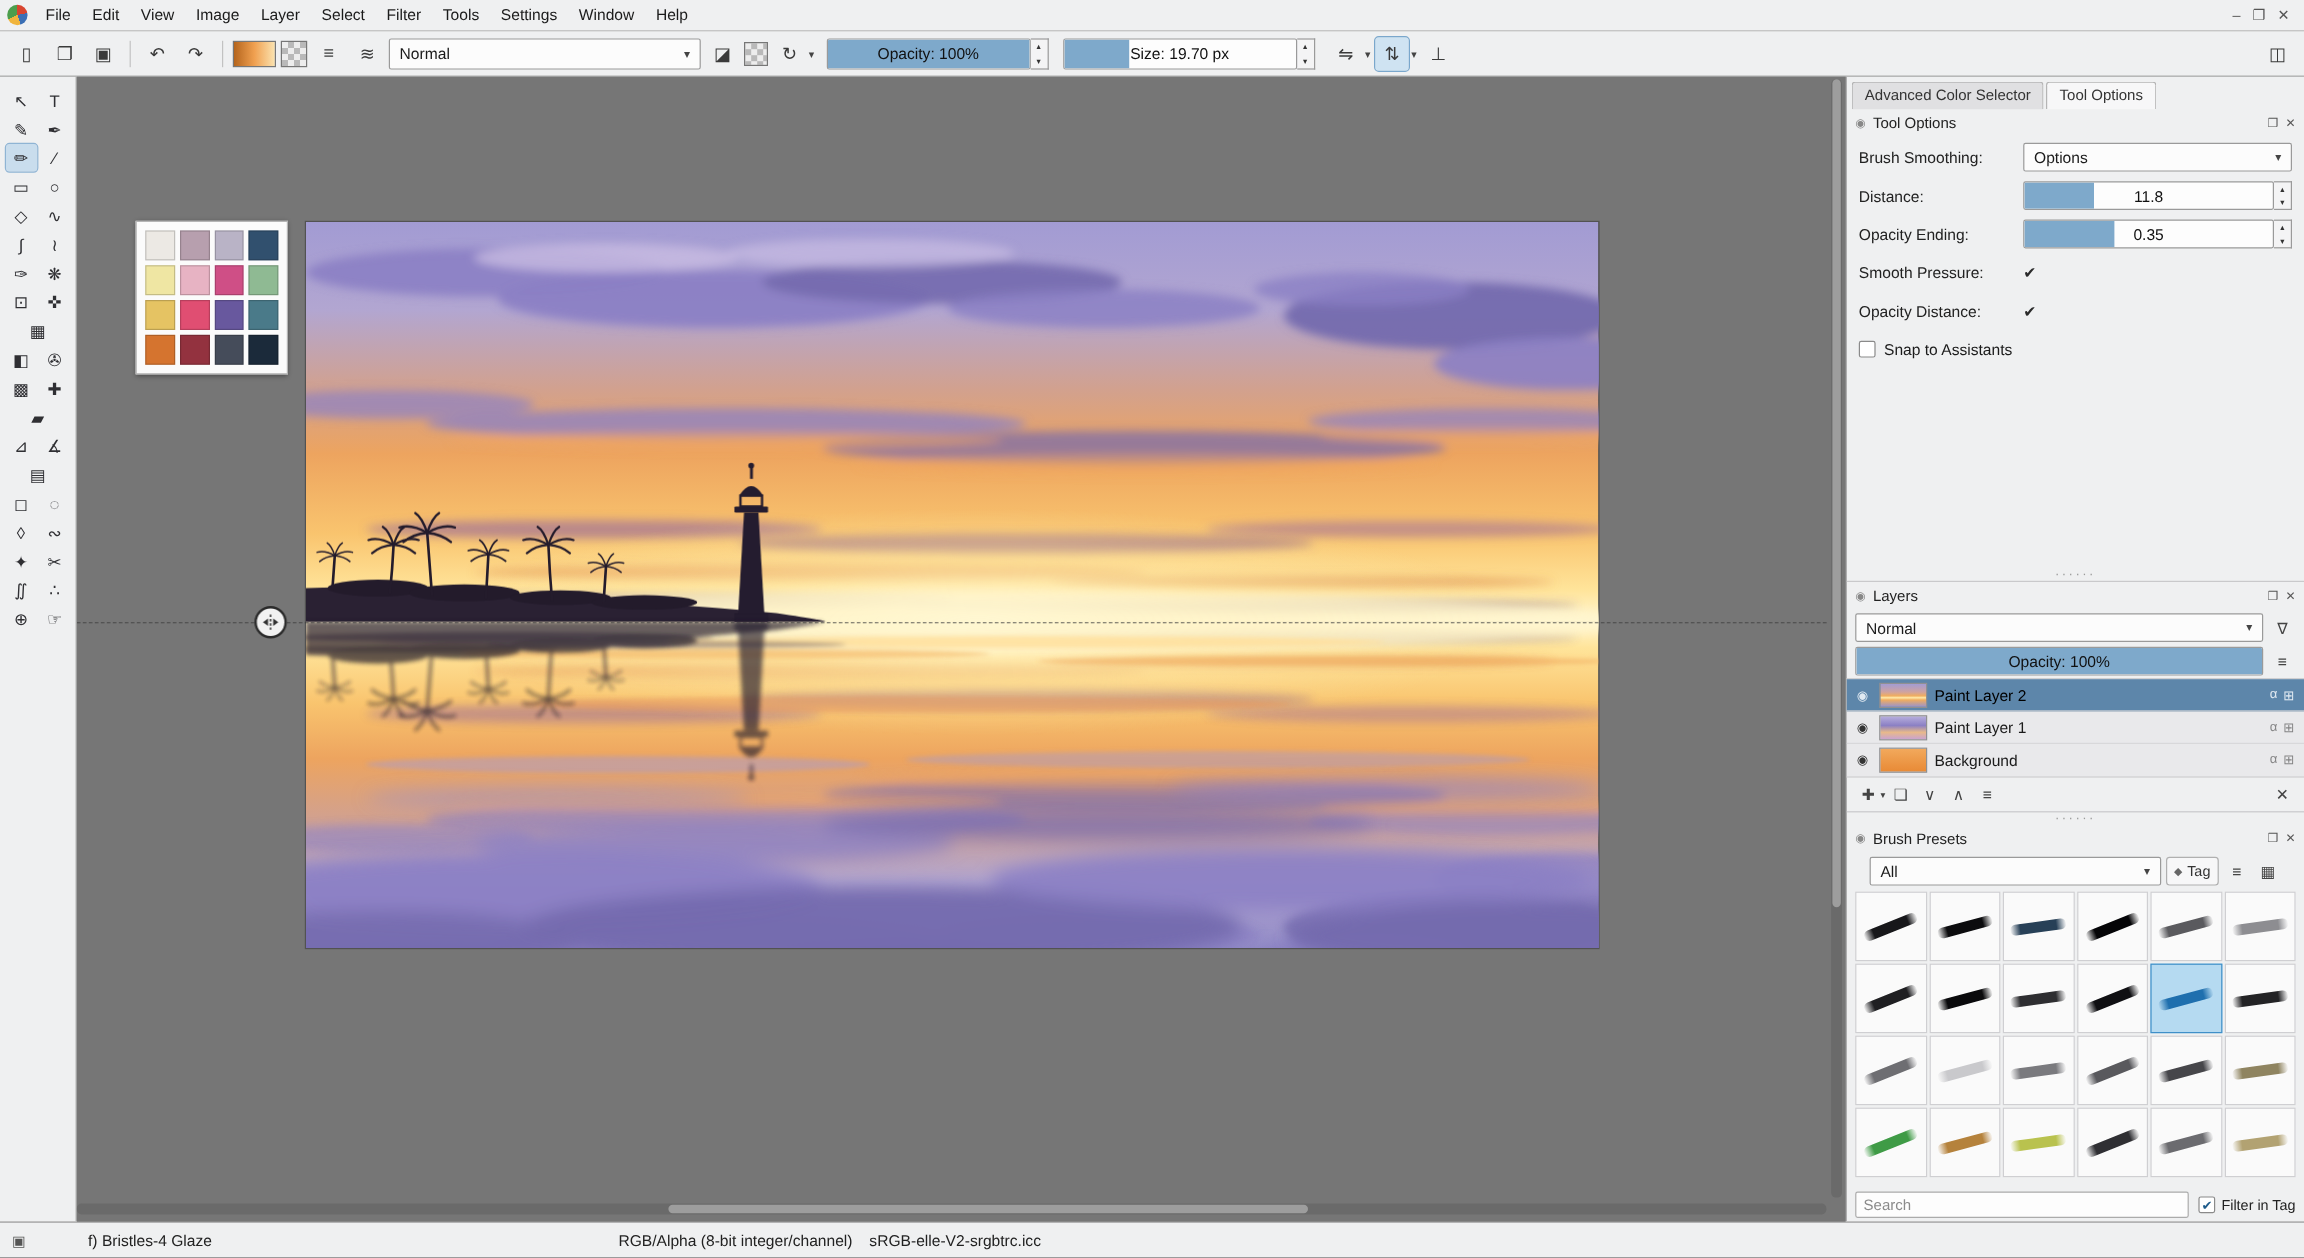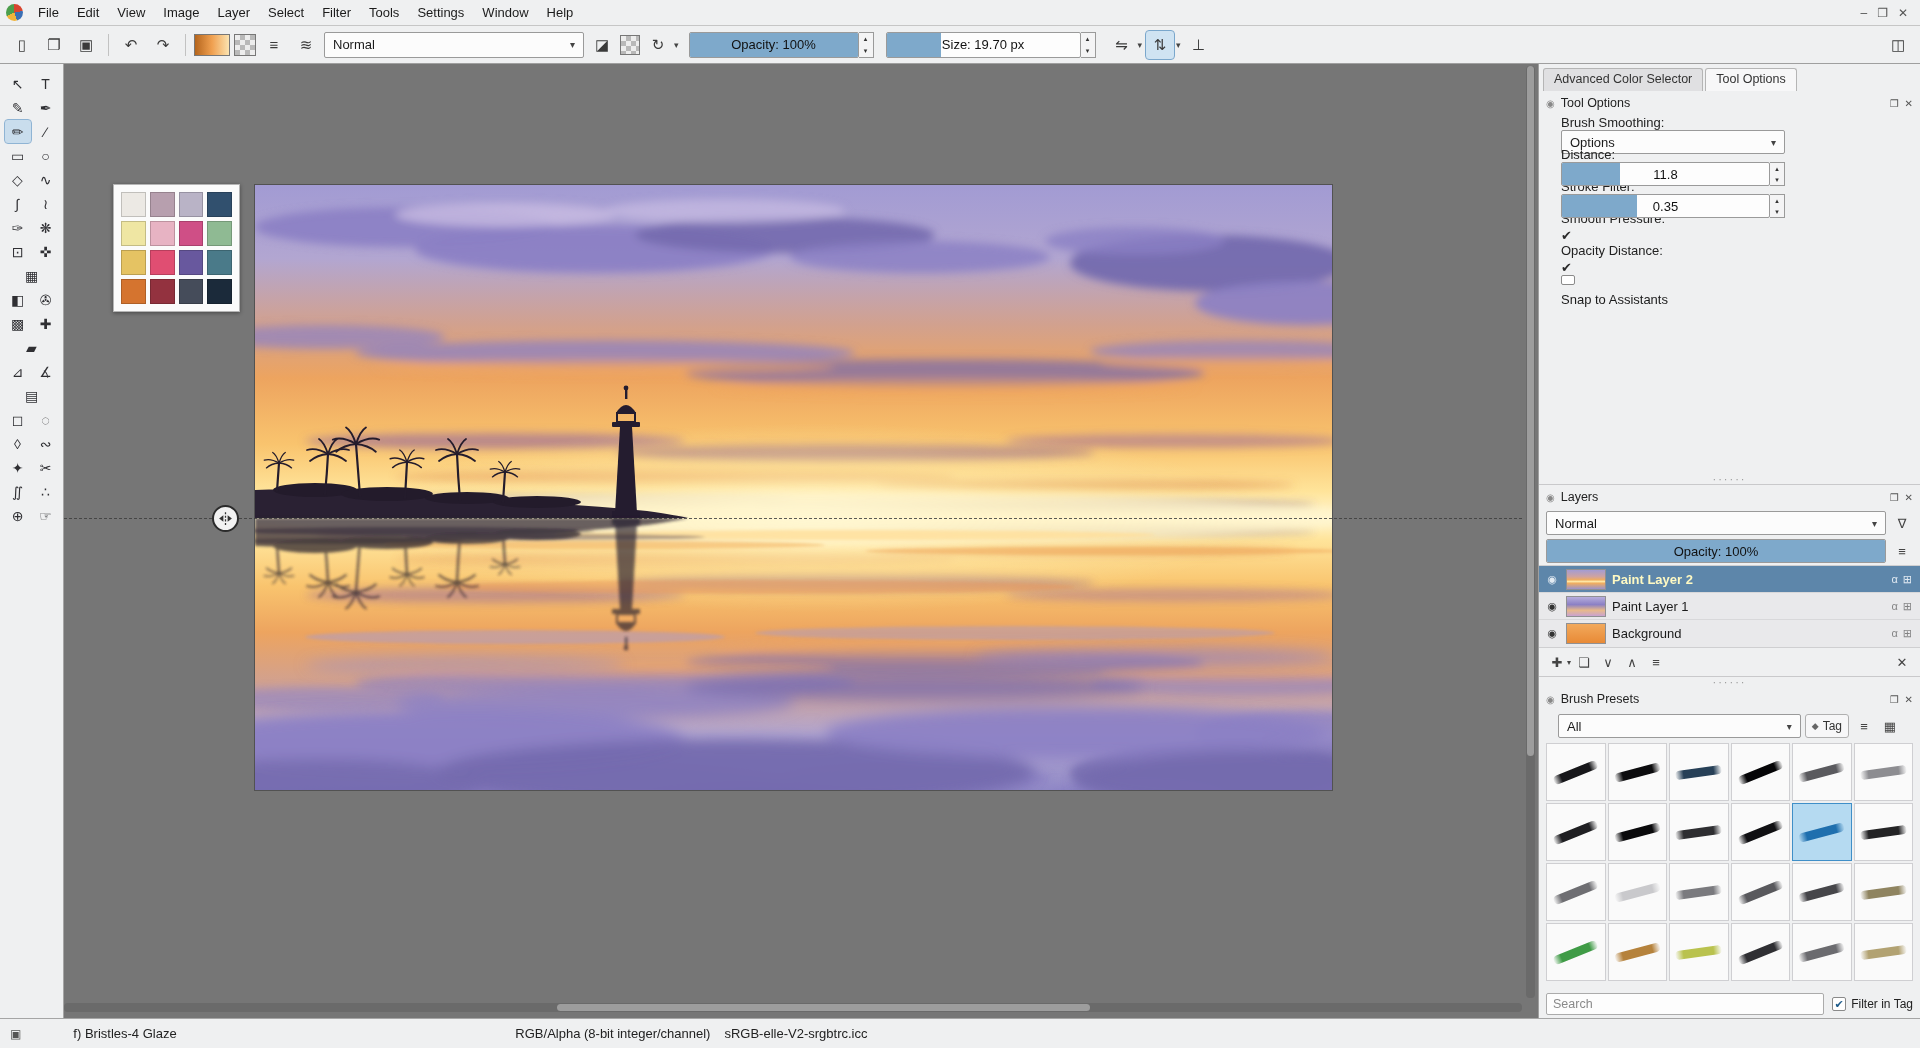--- a/index.html
+++ b/index.html
@@ -63,21 +63,21 @@
   .tabs { display:flex; padding:4px 4px 0; gap:2px; height:27px; flex:none; }
   .tab { padding:3px 10px; font-size:12.5px; color:#333; background:#e0e0e2; border:1px solid #b5b5b5; border-bottom:none; border-radius:3px 3px 0 0; }
   .tab.active { background:#f7f7f8; }
 
   .docker-header { height:24px; display:flex; align-items:center; padding:0 7px; gap:6px; font-size:12.5px; color:#222; flex:none; }
   .docker-header .dk-lock { font-size:10px; color:#888; }
   .docker-header .dk-btn { margin-left:0; font-size:10px; color:#555; }
   .docker-header .spacer { flex:1; }
 
   .docker-tools { height:394px; flex:none; border-bottom:1px solid #c9c9cb; position:relative; }
-  .opt-row { display:flex; align-items:flex-start; height:32px; padding:0 22px;flex-direction:column; }
+  .opt-row { display:flex; align-items:center; height:32px; padding:0 10px; }
   .opt-label { flex:1; color:#222; }
   .opt-control { width:224px; display:flex; align-items:center; }
   .opt-control .dropdown { flex:1; height:24px; }
   .opt-control .slider { flex:1; height:24px; }
   .opt-control .spin { height:24px; }
   .check-glyph { color:#2a2a2a; font-size:13px; }
   .checkbox { width:14px; height:14px; border:1px solid #8a8a8a; background:#fff; border-radius:2px; display:inline-flex; align-items:center; justify-content:center; font-size:11px; color:#1f5c8b; }
   .snap-row { gap:7px; }
 
   .splitter { height:10px; display:flex; align-items:center; justify-content:center; color:#9a9a9a; font-size:11px; letter-spacing:2px; flex:none; }
@@ -91,21 +91,21 @@
   .layer-row { height:27px; display:flex; align-items:center; gap:6px; padding:0 5px; border-bottom:1px solid #d8d8da; }
   .layer-row:last-child { border-bottom:none; }
   .layer-row .eye { font-size:11px; color:#333; width:16px; text-align:center; }
   .layer-thumb { width:40px; height:21px; border:1px solid #909092; flex:none; }
   .thumb-sunset { background:linear-gradient(180deg,#a39cd3 0%,#cfa3a0 35%,#f0ad5f 52%,#ffe9a8 60%,#f0ad5f 70%,#9a93cc 100%); }
   .thumb-clouds { background:linear-gradient(180deg,#b7aedd 0%,#8b80c4 40%,#e8b98a 70%,#c9a3d0 100%); }
   .thumb-orange { background:linear-gradient(180deg,#f2a95c,#e88a36); }
   .layer-name { flex:1; font-size:13px; white-space:nowrap; overflow:hidden; }
   .layer-side-icons { display:flex; gap:5px; font-size:11px; opacity:.5; padding-right:3px; }
   .layer-row.selected { background:var(--selection,#5d86aa); }
-  .layer-row.selected .layer-name { color:#fef9c3; font-weight:bold; }
+  .layer-row.selected .layer-name { color:#000000; font-weight:normal; }
   .layer-row.selected .eye, .layer-row.selected .layer-side-icons { color:#f0f5fa; opacity:.9; }
   .layer-btns { display:flex; align-items:center; gap:2px; padding:3px 7px; height:28px; }
   .layer-btns .flexsp { flex:1; }
   .add-arrow { font-size:8px; color:#444; margin-left:-3px; }
 
   .docker-brush { flex:1; min-height:0; display:flex; flex-direction:column; }
   .brush-filter-row { display:flex; align-items:center; gap:4px; padding:2px 19px; height:30px; flex:none; }
   .brush-filter-row .dropdown { flex:1; height:24px; }
   .tag-btn { display:flex; align-items:center; gap:4px; padding:0 6px; height:24px; border:1px solid #b0b0b0; border-radius:3px; background:#f7f7f8; font-size:12px; color:#333; }
   .tag-btn .tag-ic { font-size:9px; color:#666; }
@@ -490,21 +490,21 @@
               <div class="fill" style="width: 28%;"></div>
               <span class="slider-text">11.8</span>
             </div>
             <div class="spin">
               <span>▴</span>
               <span>▾</span>
             </div>
           </div>
         </div>
         <div class="opt-row">
-          <span class="opt-label">Stroke Filter:</span>
+          <span class="opt-label">Opacity Ending:</span>
           <div class="opt-control">
             <div class="slider">
               <div class="fill" style="width: 36%;"></div>
               <span class="slider-text">0.35</span>
             </div>
             <div class="spin">
               <span>▴</span>
               <span>▾</span>
             </div>
           </div>

